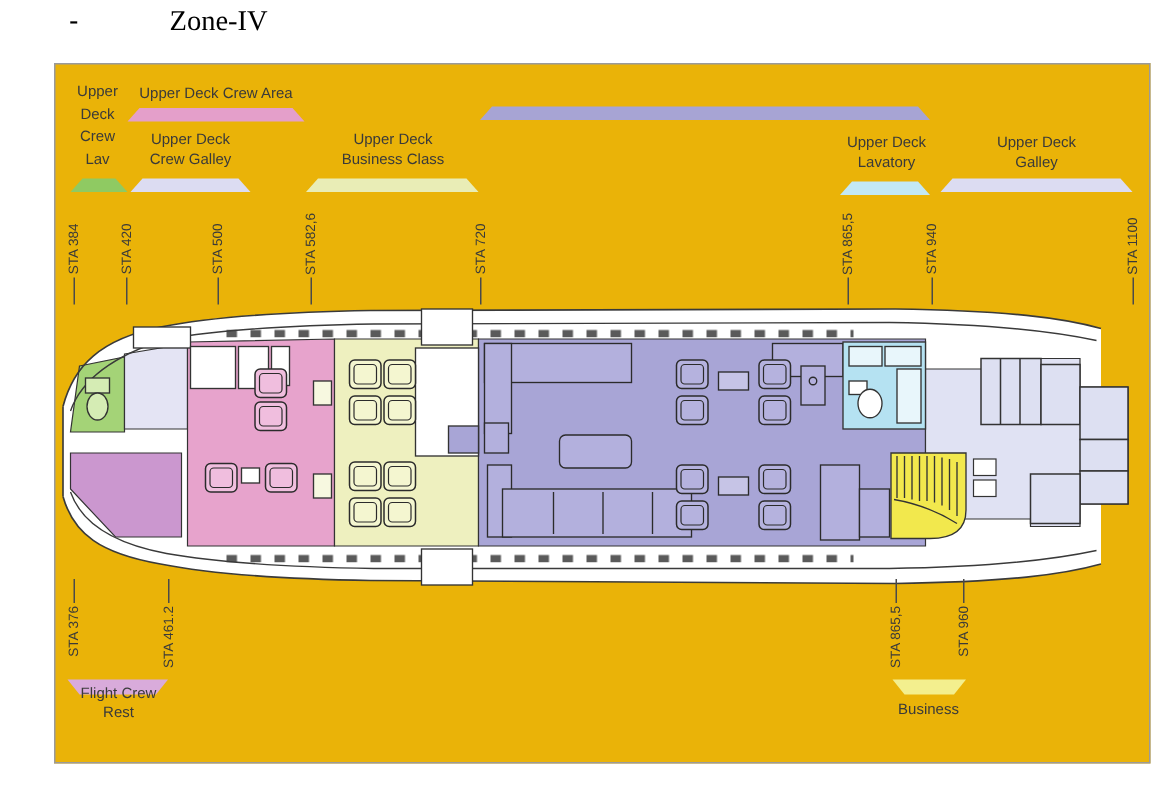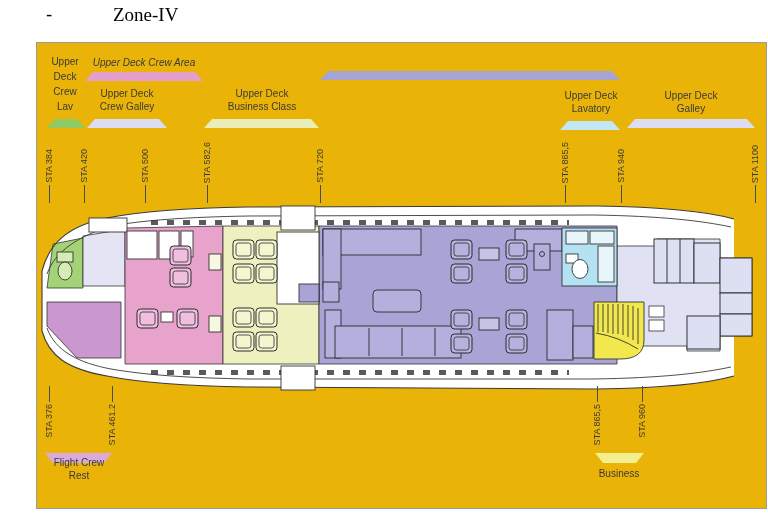--- a/index.html
+++ b/index.html
@@ -30,21 +30,21 @@
 <div class="page">
   <span class="title-dash">-</span>
   <span class="page-title">Zone-IV</span>
 
   <div class="frame">
 
     <div class="zlabel tall" style="left:6px;top:11px;width:44px;">Upper
 Deck
 Crew
 Lav</div>
-    <div class="zlabel" style="left:47px;top:13px;width:120px;font-style:italic;">Upper Deck Crew Area</div>
+    <div class="zlabel" style="left:47px;top:13px;width:120px;">Upper Deck Crew Area</div>
     <div class="zlabel" style="left:40px;top:44px;width:100px;">Upper Deck
 Crew Galley</div>
     <div class="zlabel" style="left:155px;top:44px;width:140px;">Upper Deck
 Business Class</div>
     <div class="zlabel" style="left:504px;top:46px;width:100px;">Upper Deck
 Lavatory</div>
     <div class="zlabel" style="left:604px;top:46px;width:100px;">Upper Deck
 Galley</div>
 
     <div class="trap-up" style="left:10px;top:76px;width:22px;border-bottom-color:#8fca62;"></div>

